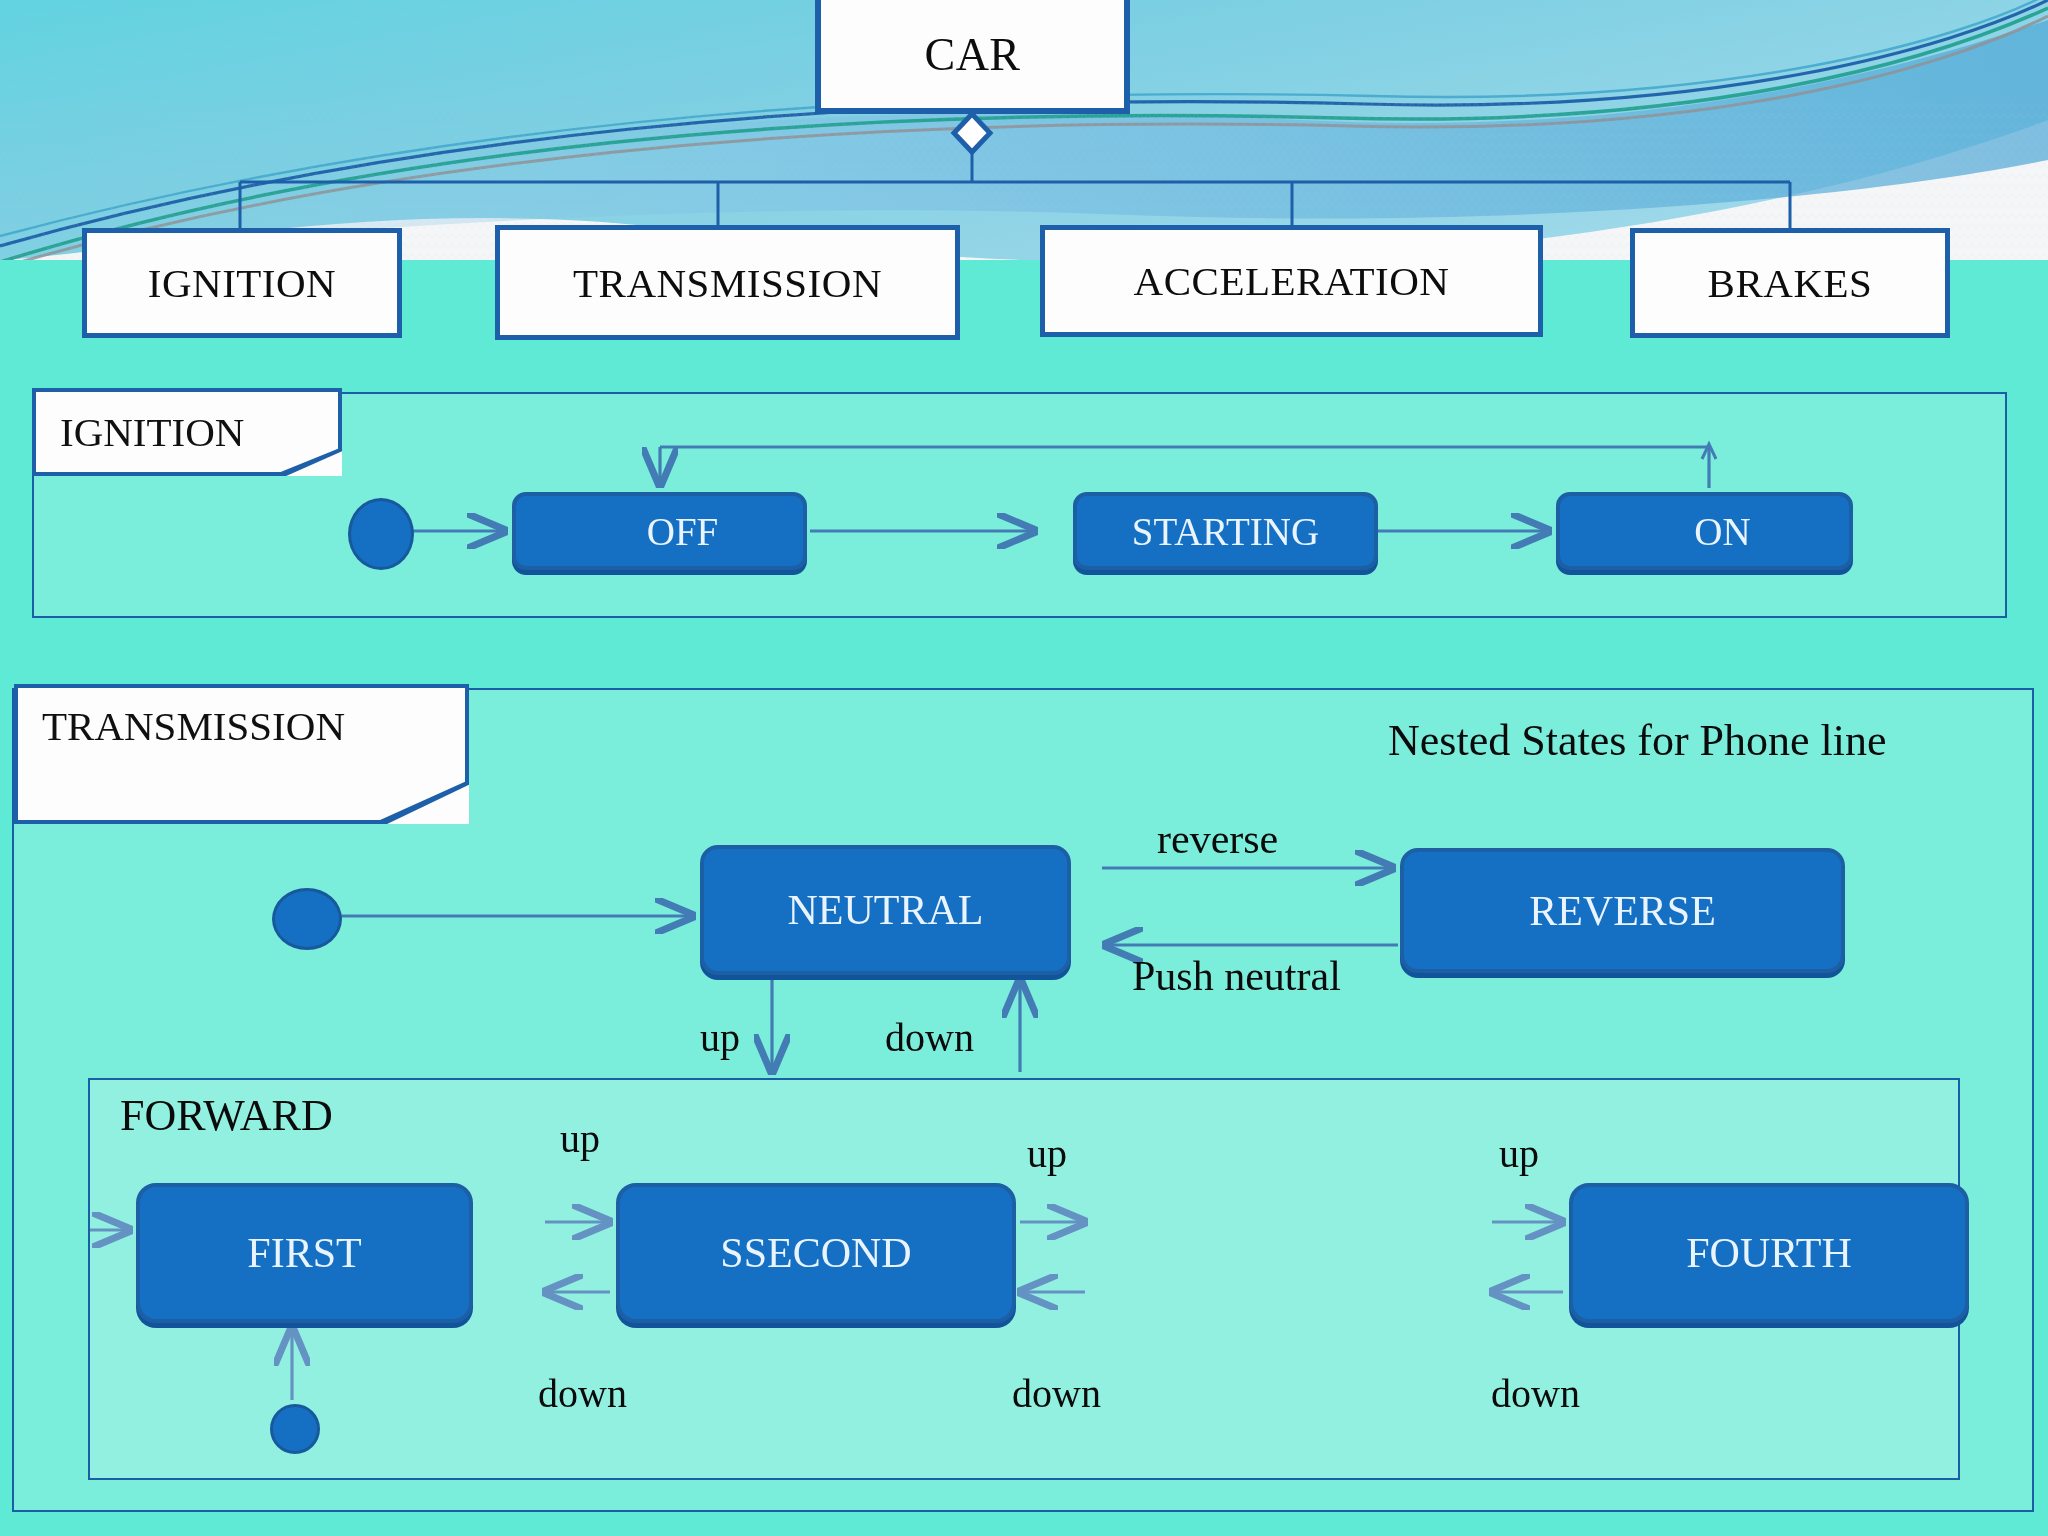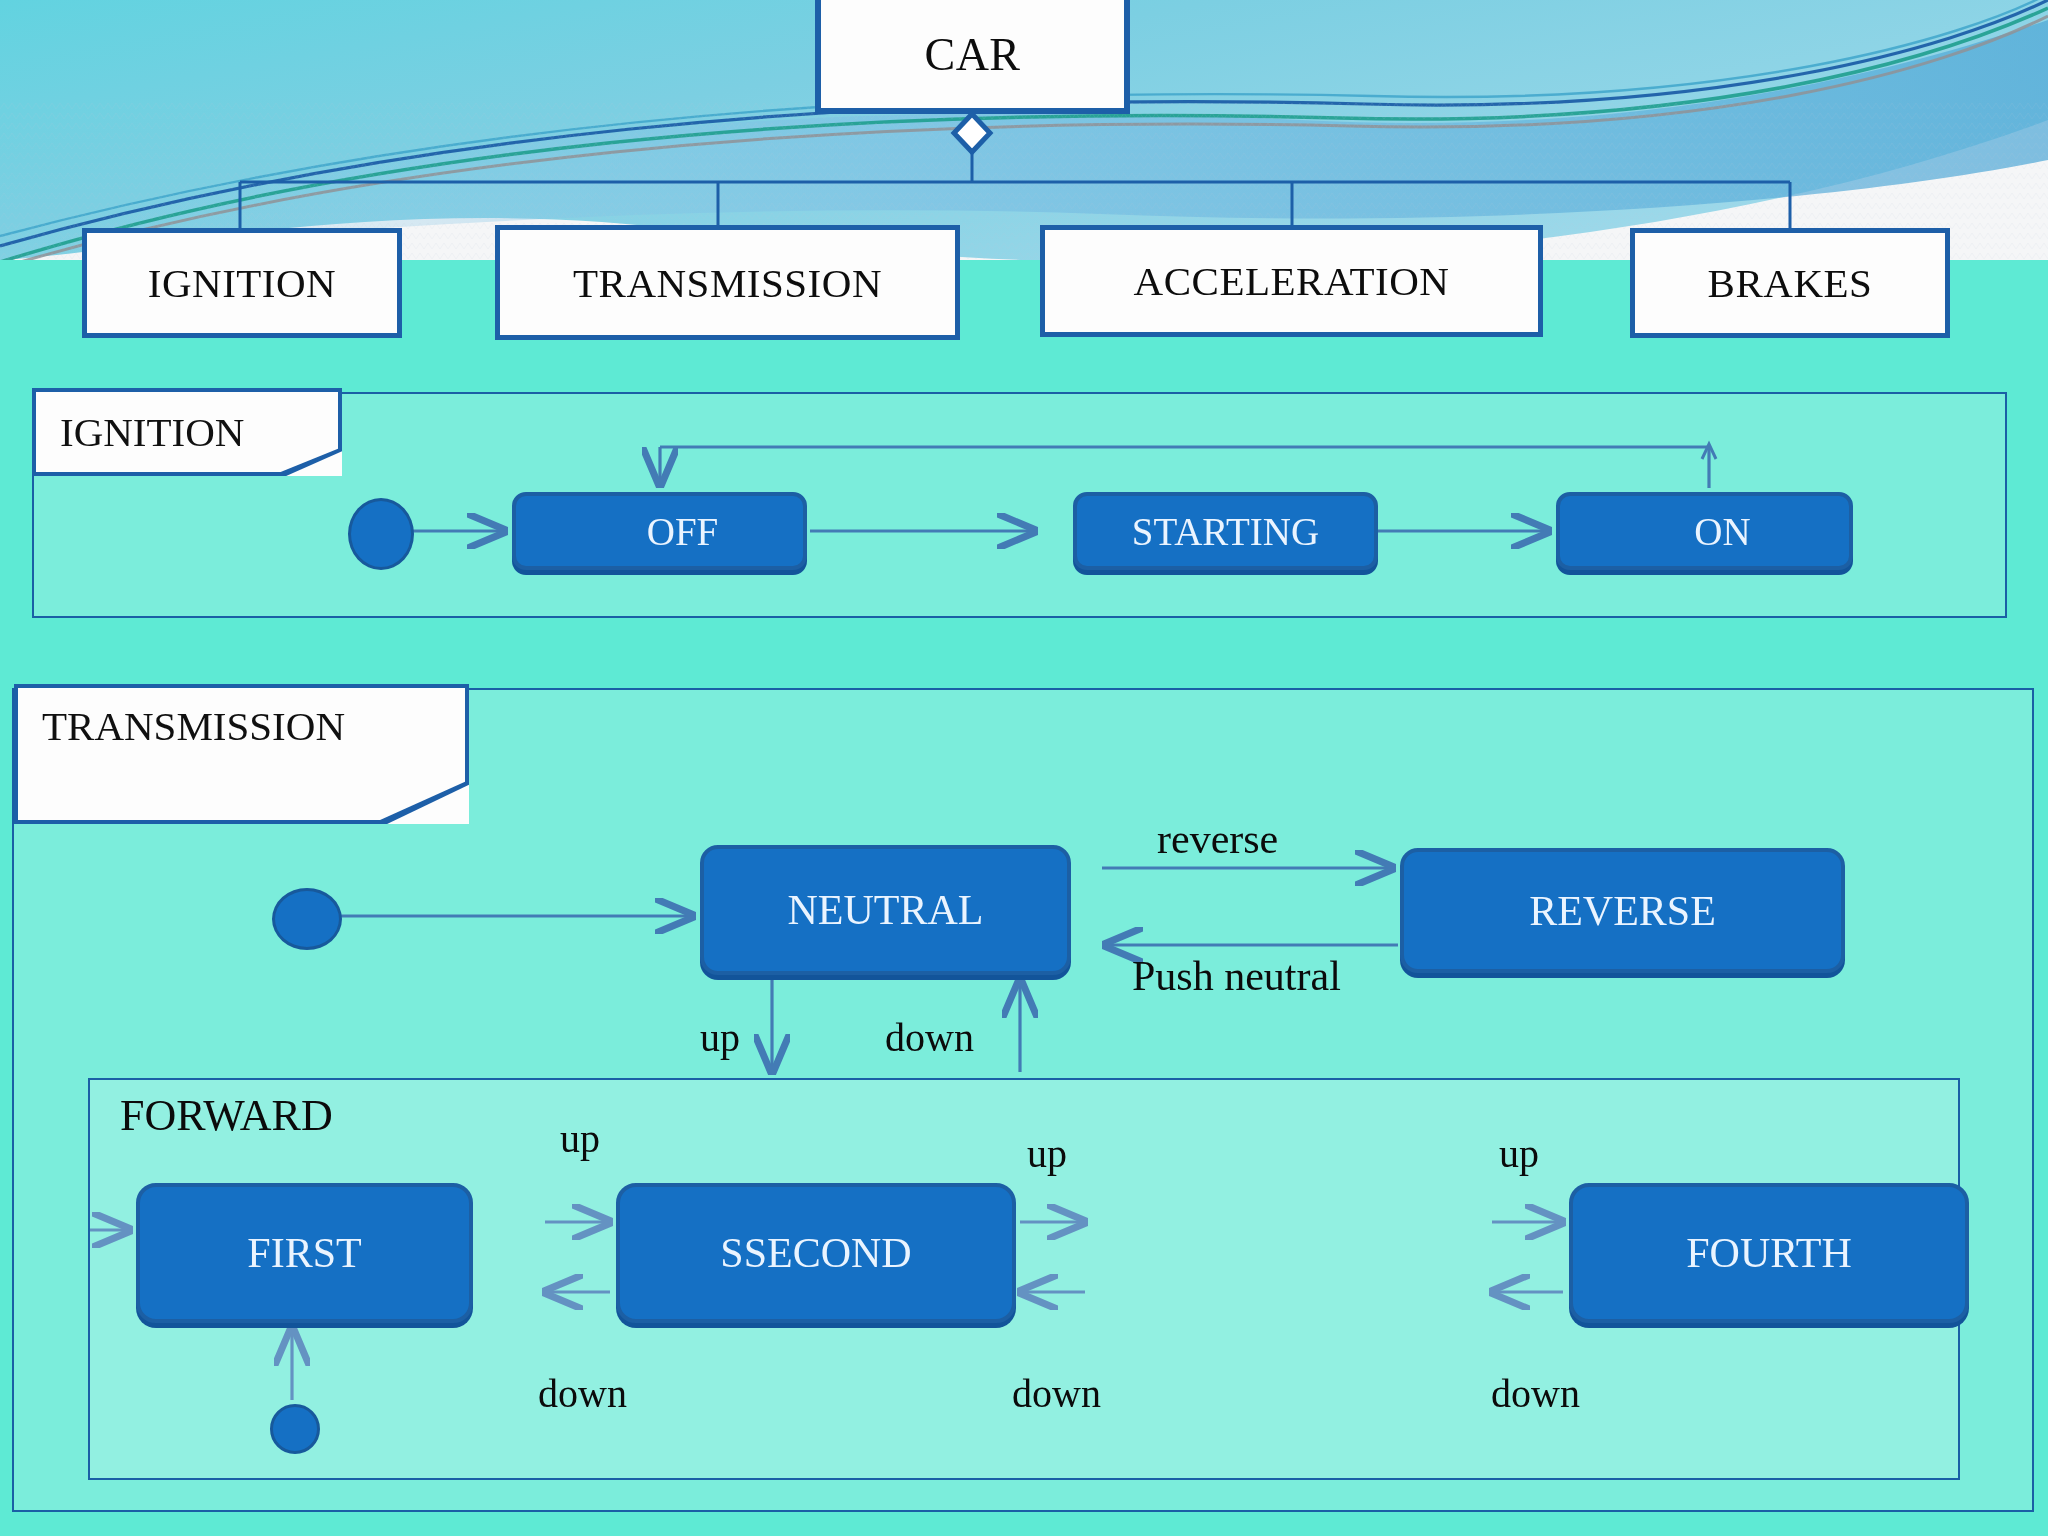--- a/index.html
+++ b/index.html
@@ -258,20 +258,21 @@
 
   <div class="panel" id="transmission-panel"></div>
 
   <div class="nametab" id="transmission-tab">
     <div class="tab-clip"></div>
     <div class="tab-face">
       <span class="tab-label">TRANSMISSION</span>
     </div>
   </div>
 
+  <div class="plaintext" id="nested-note">Nested States for Phone line</div>
 
   <div class="initial" id="init-transmission"></div>
 
   <div class="state" id="st-neutral">NEUTRAL</div>
   <div class="state" id="st-reverse">REVERSE</div>
 
   <div class="edgelabel lbl-reverse">reverse</div>
   <div class="edgelabel lbl-pushneutral">Push neutral</div>
   <div class="edgelabel lbl-up-n">up</div>
   <div class="edgelabel lbl-down-n">down</div>

